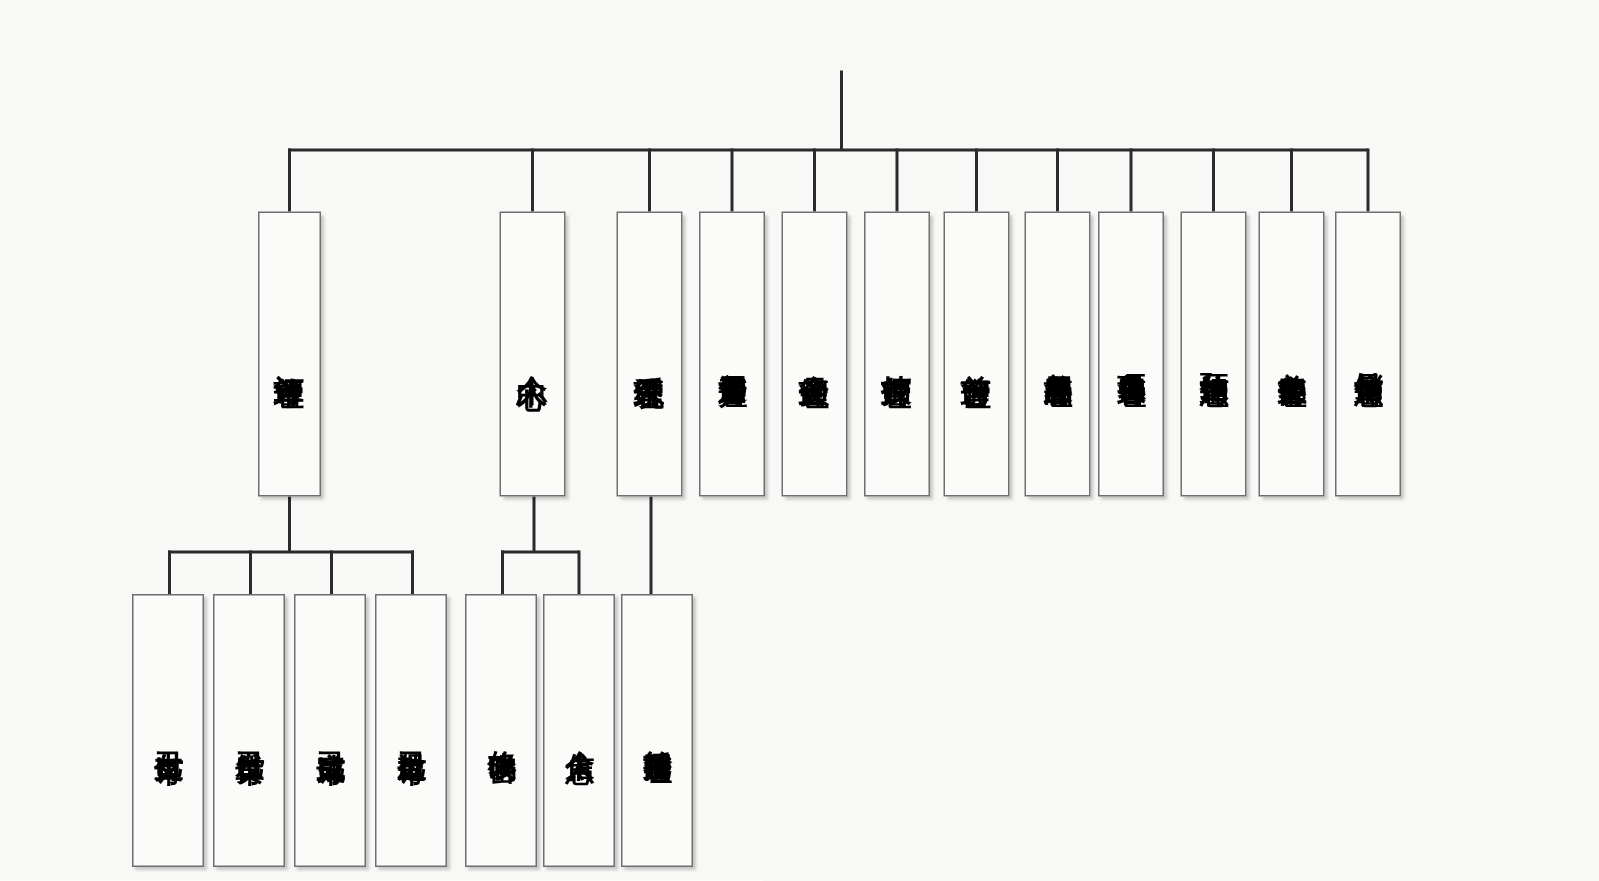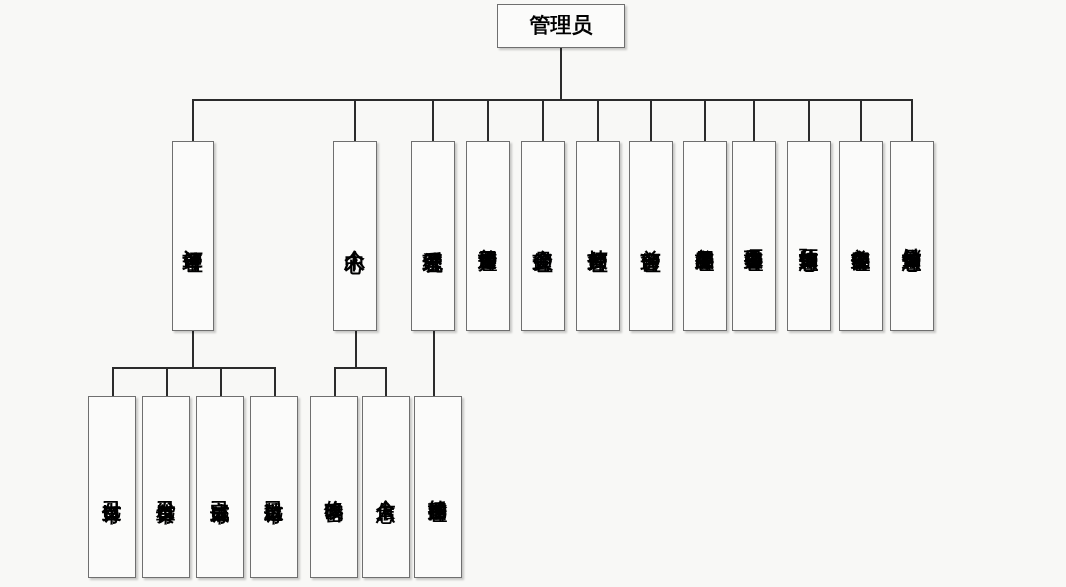--- a/index.html
+++ b/index.html
@@ -84,23 +84,20 @@
   <div class="line v" style="left:220px; top:367px; height:29px;"></div>
   <div class="line v" style="left:274px; top:367px; height:29px;"></div>
 
   <div class="line v" style="left:355px; top:330px; height:38px;"></div>
   <div class="line h" style="left:334px; top:367px; width:52px;"></div>
   <div class="line v" style="left:334px; top:367px; height:29px;"></div>
   <div class="line v" style="left:385px; top:367px; height:29px;"></div>
 
   <div class="line v" style="left:433px; top:330px; height:66px;"></div>
 
-  <div class="node horiz" style="left:497px; top:4px; width:128px; height:44px;">
-    <span class="node-label">管理员</span>
-  </div>
 
   <div class="node vert" style="left:172px; top:141px; width:42px; height:190px;">
     <span class="node-label">订单管理</span>
   </div>
   <div class="node vert" style="left:333px; top:141px; width:44px; height:190px;">
     <span class="node-label">个人中心</span>
   </div>
   <div class="node vert" style="left:411px; top:141px; width:44px; height:190px;">
     <span class="node-label">系统管理</span>
   </div>

